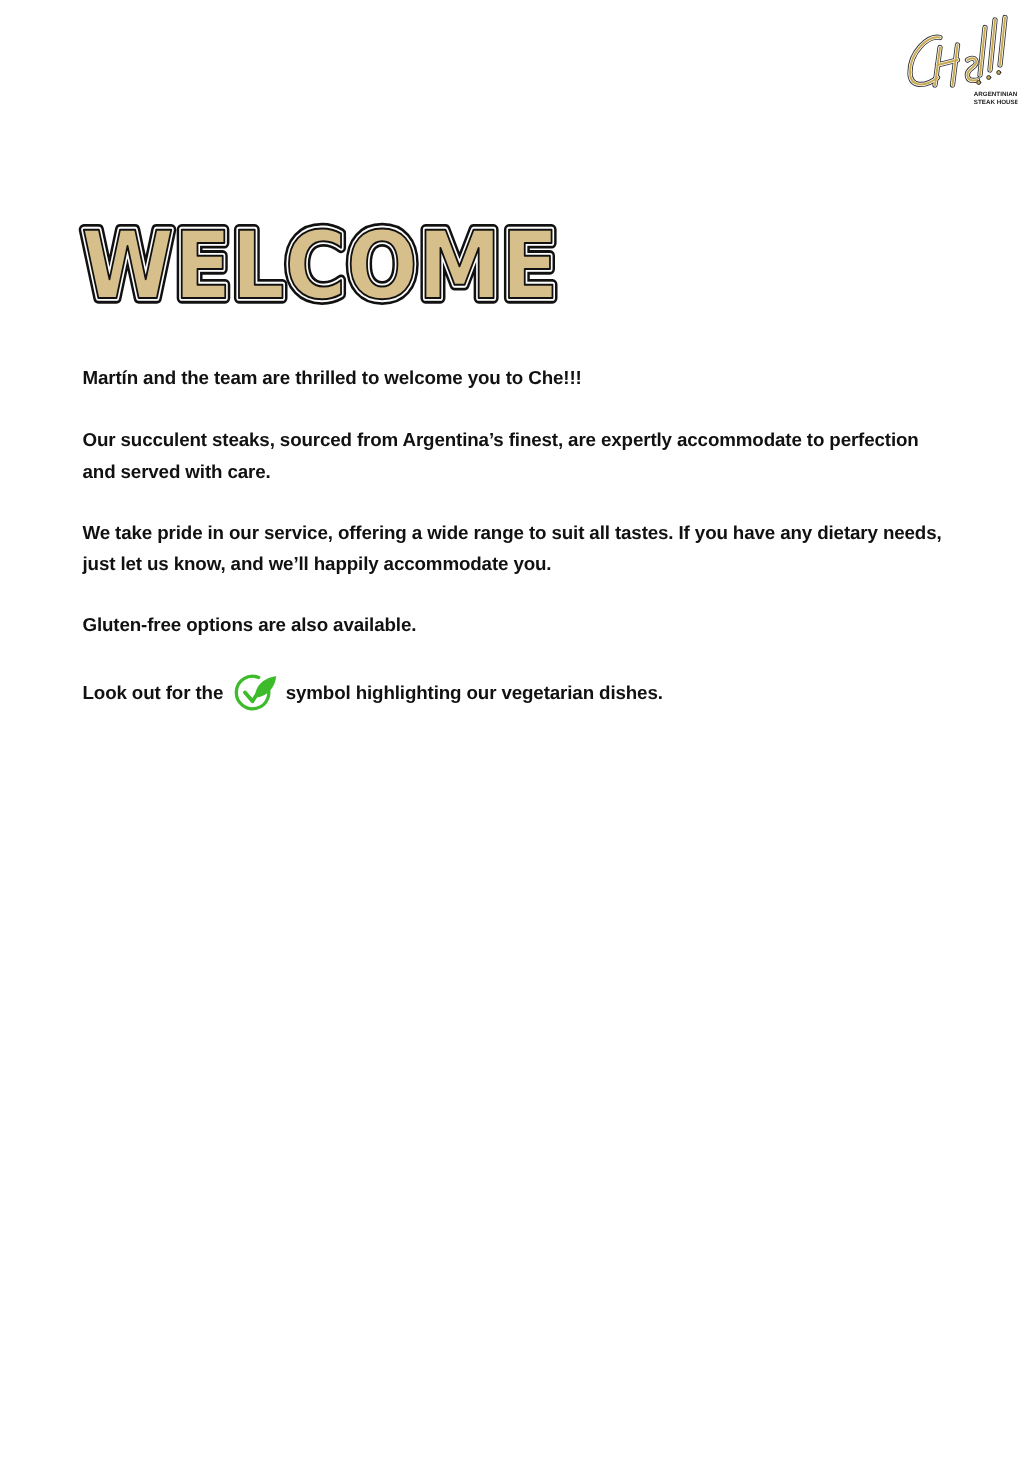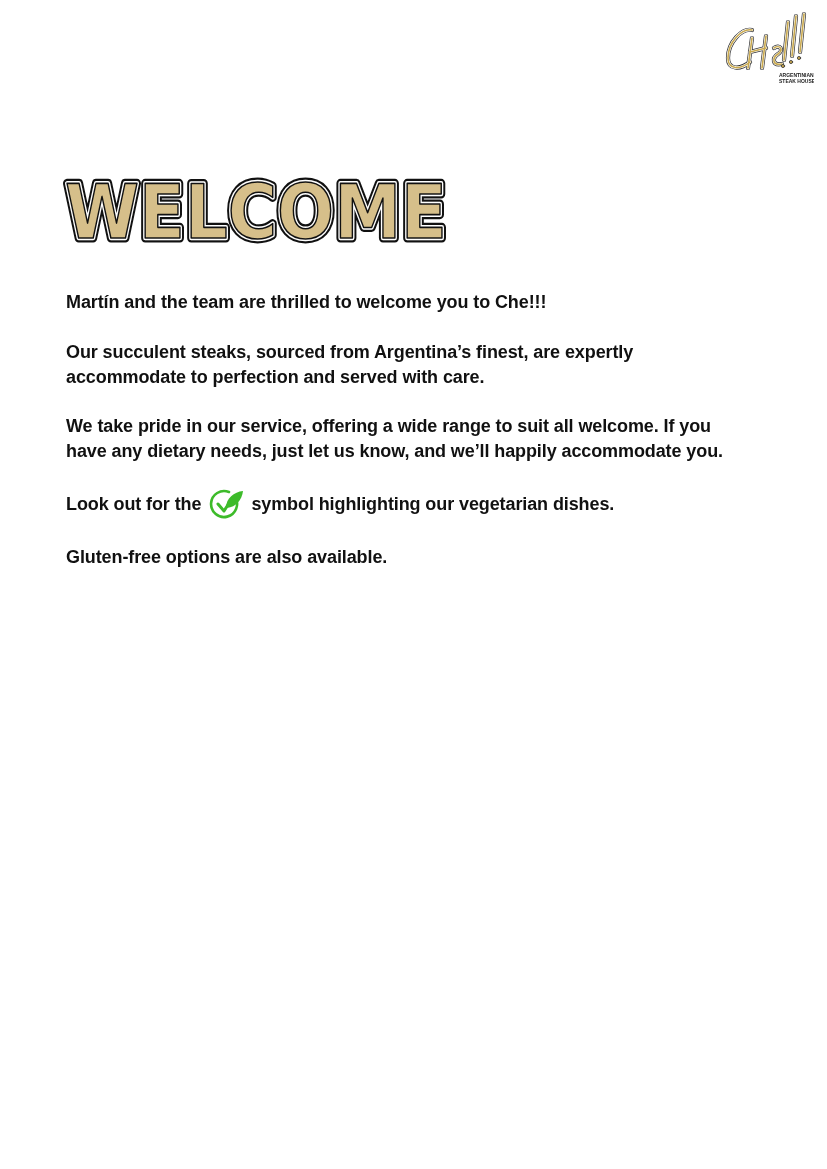--- a/index.html
+++ b/index.html
@@ -3,21 +3,21 @@
 <meta charset="utf-8">
 <style>
   html, body { margin: 0; padding: 0; background: #ffffff; }
   body { width: 827px; height: 1169px; position: relative; overflow: hidden;
          font-family: "Liberation Sans", "DejaVu Sans", sans-serif; color: #111111; }
   .logo { position: absolute; left: 722px; top: 8px; width: 92px; height: 80px; }
   .logo svg { width: 100%; height: 100%; display: block; }
   .welcome { position: absolute; left: 62px; top: 174px; width: 395px; height: 72px; }
   .welcome svg { width: 100%; height: 100%; display: block; overflow: visible; }
   .content { position: absolute; left: 66px; top: 290px; width: 690px; }
-  .para { margin: 0 0 24px 0; font-size: 18px; font-weight: bold; line-height: 25px; letter-spacing: -0.1px; }
+  .para { margin: 0 0 24px 0; font-size: 15px; font-weight: bold; line-height: 25px; letter-spacing: -0.1px; }
   .para.single { margin-bottom: 25px; }
   .veg-line { display: flex; align-items: center; }
   .veg-icon { display: inline-block; width: 36px; height: 32px; margin: 0 6px 0 8px; vertical-align: middle; }
   .veg-icon svg { width: 100%; height: 100%; display: block; }
 </style>
 </head>
 <body>
 
 <div class="logo">
   <svg viewBox="0 0 92 80">
@@ -66,26 +66,26 @@
   <svg viewBox="0 0 395 72">
     <text x="3" y="64" font-family="DejaVu Sans, sans-serif" font-weight="bold" font-size="75" textLength="382" lengthAdjust="spacingAndGlyphs" fill="#111111" stroke="#111111" stroke-width="9" stroke-linejoin="round">WELCOME</text>
     <text x="3" y="64" font-family="DejaVu Sans, sans-serif" font-weight="bold" font-size="75" textLength="382" lengthAdjust="spacingAndGlyphs" fill="#ffffff" stroke="#ffffff" stroke-width="4.5" stroke-linejoin="round">WELCOME</text>
     <text x="3" y="64" font-family="DejaVu Sans, sans-serif" font-weight="bold" font-size="75" textLength="382" lengthAdjust="spacingAndGlyphs" fill="#d6bf8a" stroke="#111111" stroke-width="1.6" stroke-linejoin="round">WELCOME</text>
   </svg>
 </div>
 
 <div class="content">
   <p class="para single">Martín and the team are thrilled to welcome you to Che!!!</p>
   <p class="para">Our succulent steaks, sourced from Argentina’s finest, are expertly accommodate to perfection and served with care.</p>
-  <p class="para">We take pride in our service, offering a wide range to suit all welcome. If you have any dietary needs, just let us know, and we’ll happily accommodate you.</p>
+  <p class="para">We take pride in our service, offering a wide range to suit all tastes. If you have any dietary needs, just let us know, and we’ll happily accommodate you.</p>
+  <p class="para single">Gluten-free options are also available.</p>
   <p class="para single veg-line">
     <span>Look out for the</span>
     <span class="veg-icon">
       <svg viewBox="0 0 36 32">
         <path d="M26 9 A13 13 0 1 1 20 4" fill="none" stroke="#3dbb2a" stroke-width="2.6" stroke-linecap="round"></path>
         <path d="M9 16 L15 23 L22 12" fill="none" stroke="#3dbb2a" stroke-width="3" stroke-linecap="round" stroke-linejoin="round"></path>
         <path d="M17 20 C17 10, 25 4, 34 3 C33 12, 27 19, 18 20 Z" fill="#3dbb2a"></path>
       </svg>
     </span>
     <span>symbol highlighting our vegetarian dishes.</span>
   </p>
-  <p class="para single">Gluten-free options are also available.</p>
 </div>
 
 </body></html>

